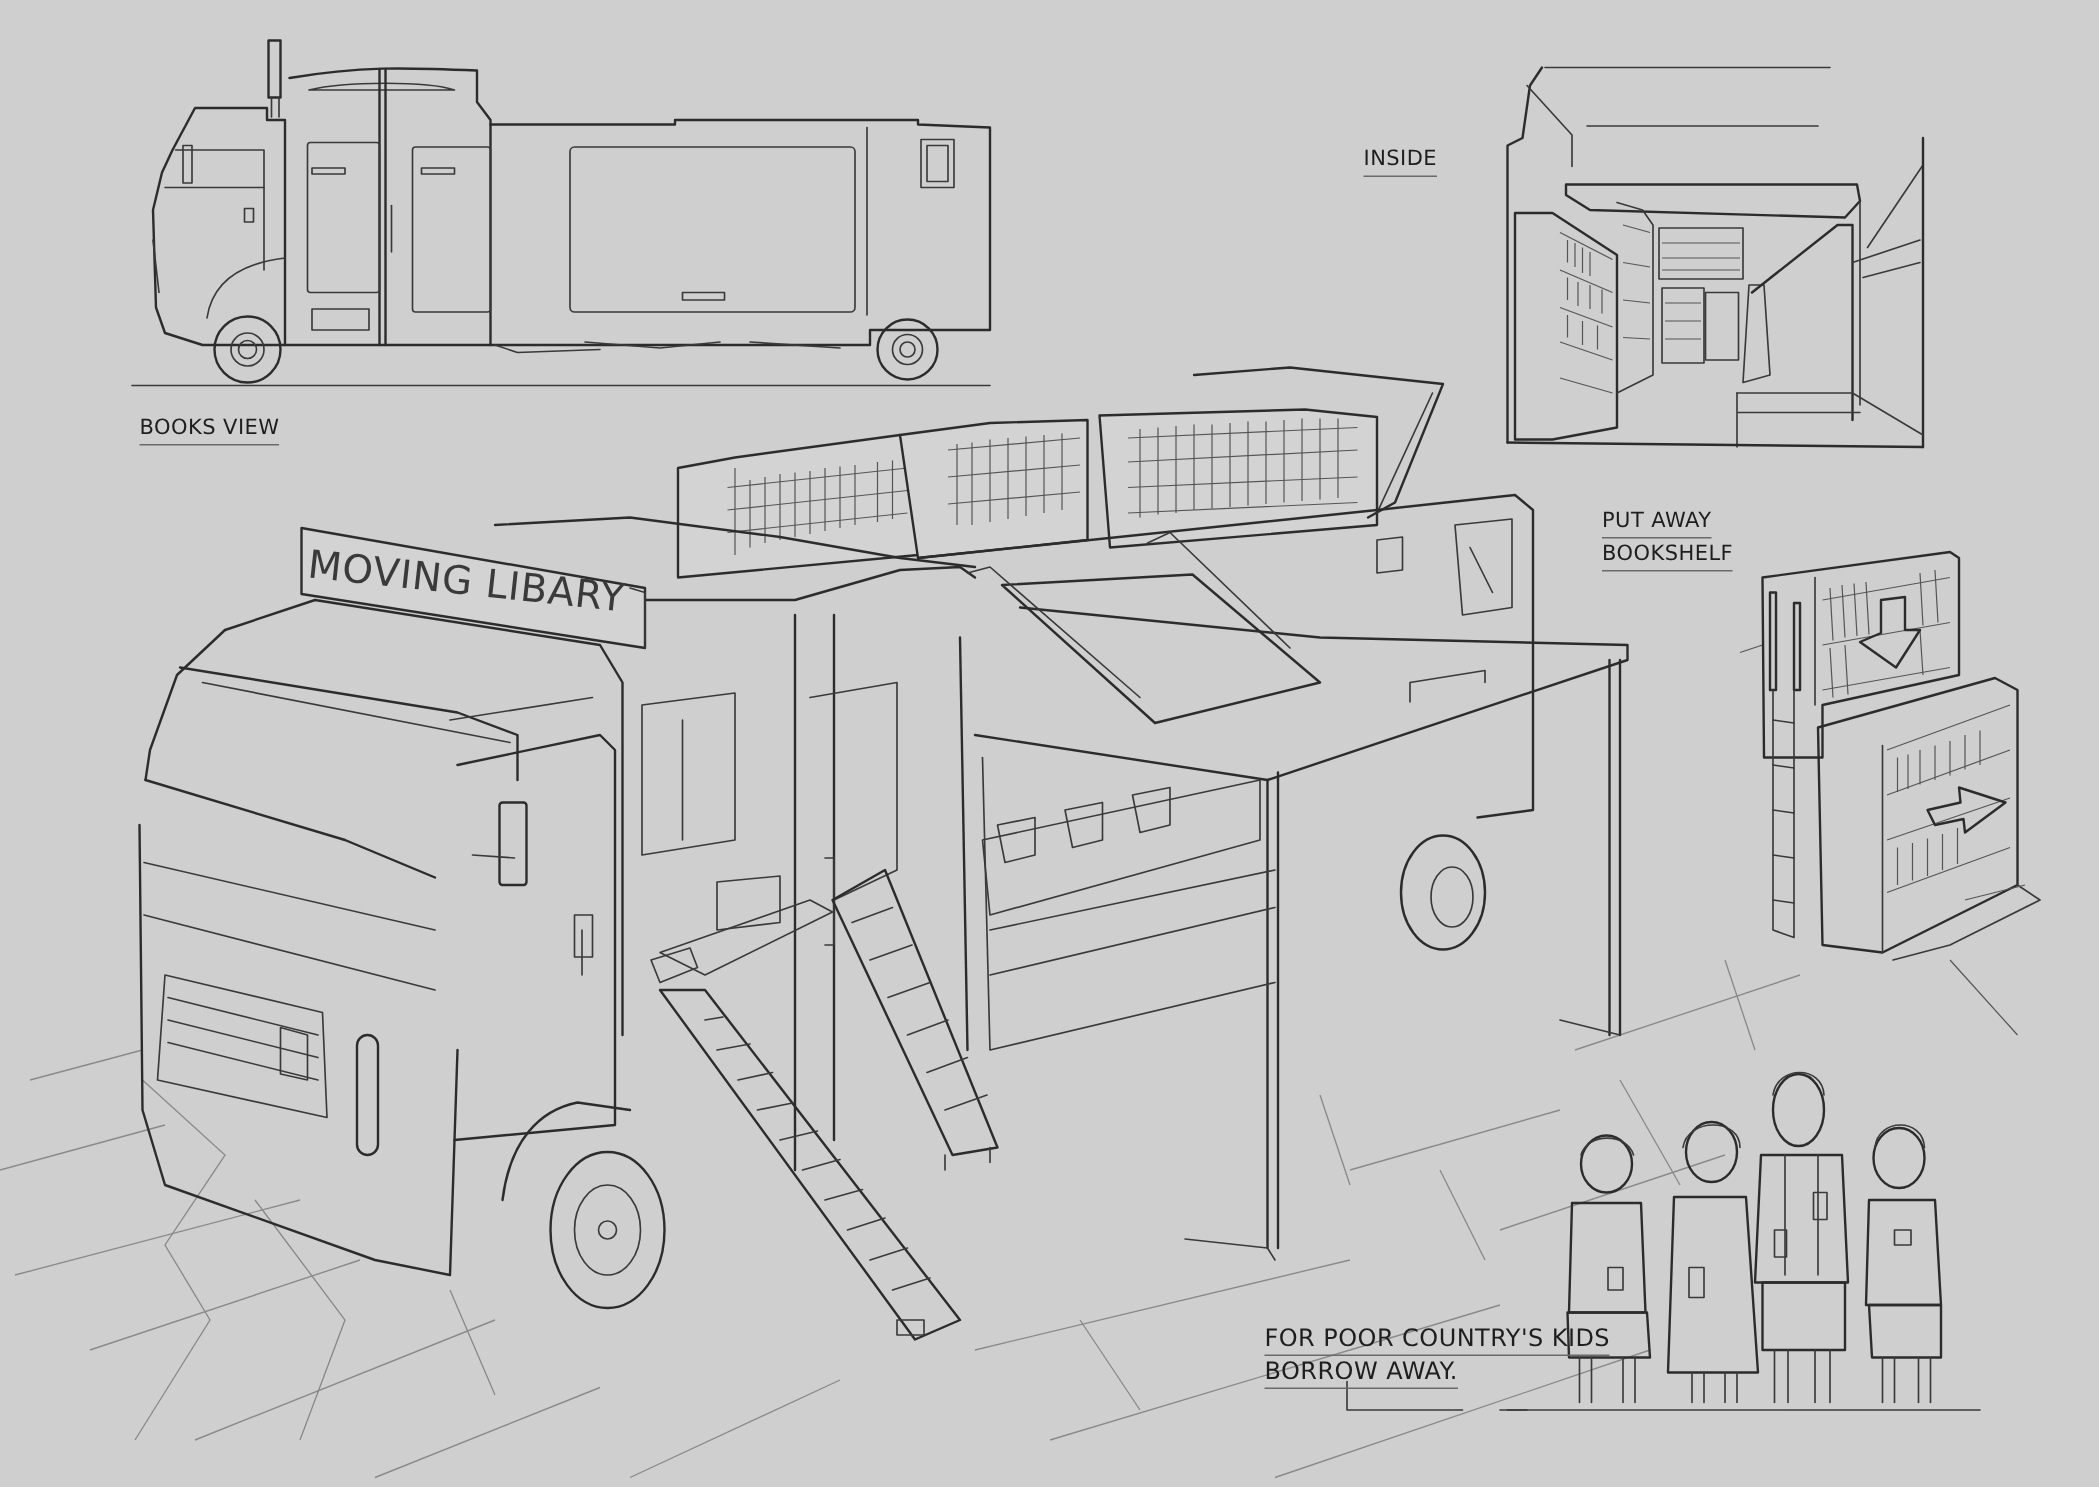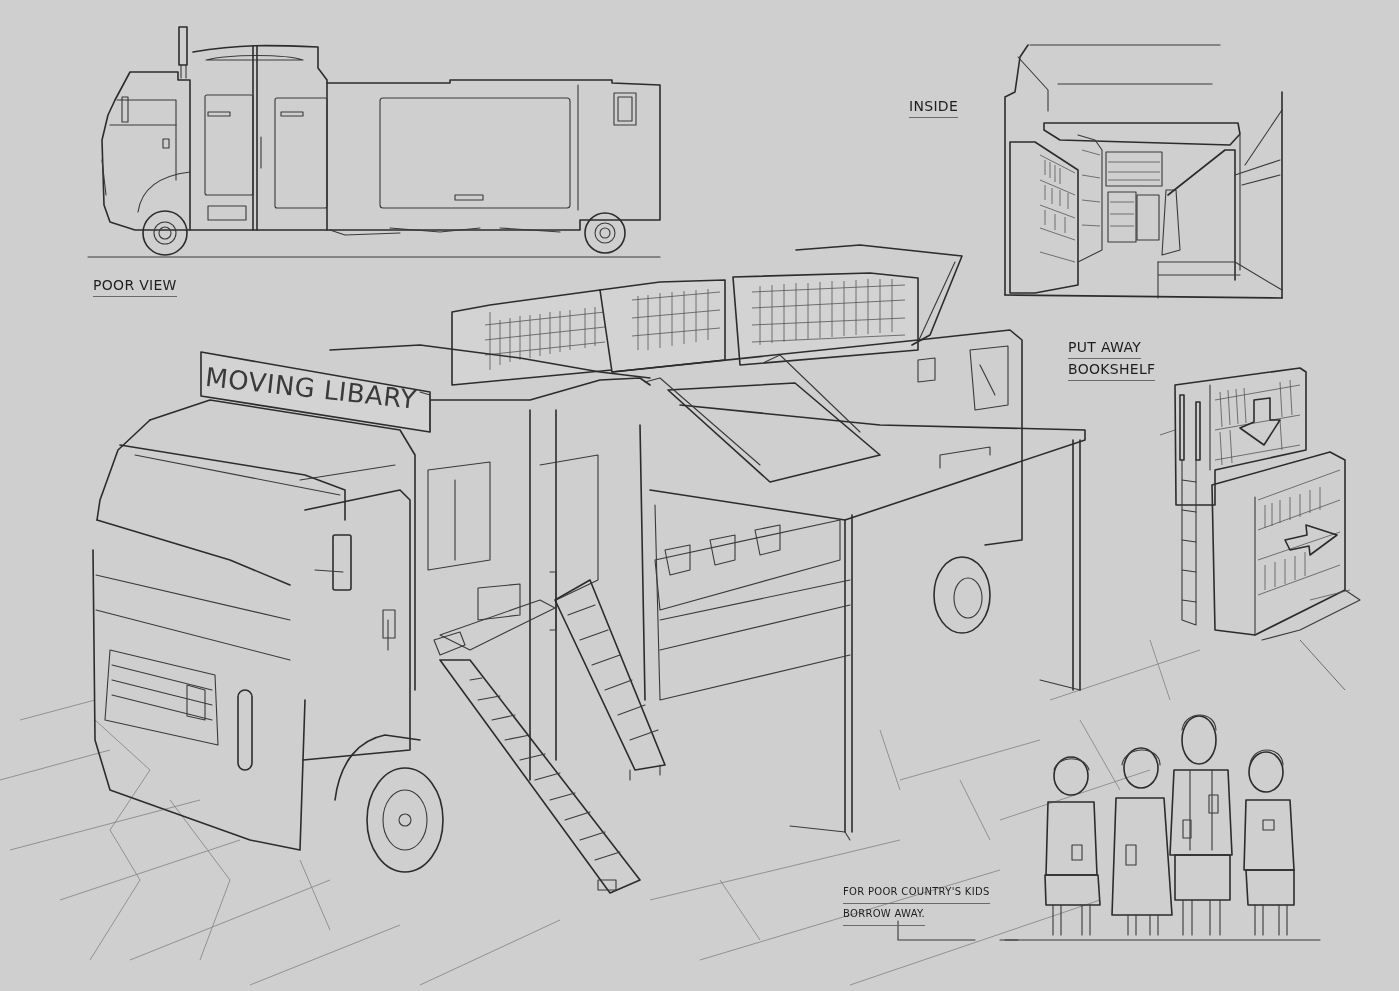--- a/index.html
+++ b/index.html
@@ -268,27 +268,27 @@
       <rect class="ln2" x="1263" y="820" width="11" height="10"></rect>
     </g>
   </g>
 
   <path class="ln2" d="M898 921 L898 940 L975 940 M1005 940 L1018 940"></path>
 </svg>
 
 <div class="sign-text">MOVING LIBARY</div>
 
 <div class="label" style="left:93px; top:275px;">
-  <span class="u">POOR VIEW</span>
+  <span class="u">BOOKS VIEW</span>
 </div>
 <div class="label" style="left:909px; top:96px;">
   <span class="u">INSIDE</span>
 </div>
 <div class="label" style="left:1068px; top:337px;">
   <span class="u">PUT AWAY</span><br>
   <span class="u">BOOKSHELF</span>
 </div>
-<div class="label" style="left:843px; top:882px; font-size:10px;">
+<div class="label" style="left:843px; top:882px; font-size:16px;">
   <span class="u">FOR POOR COUNTRY'S KIDS</span><br>
   <span class="u">BORROW AWAY.</span>
 </div>
 
 </div>
 
 </body></html>

